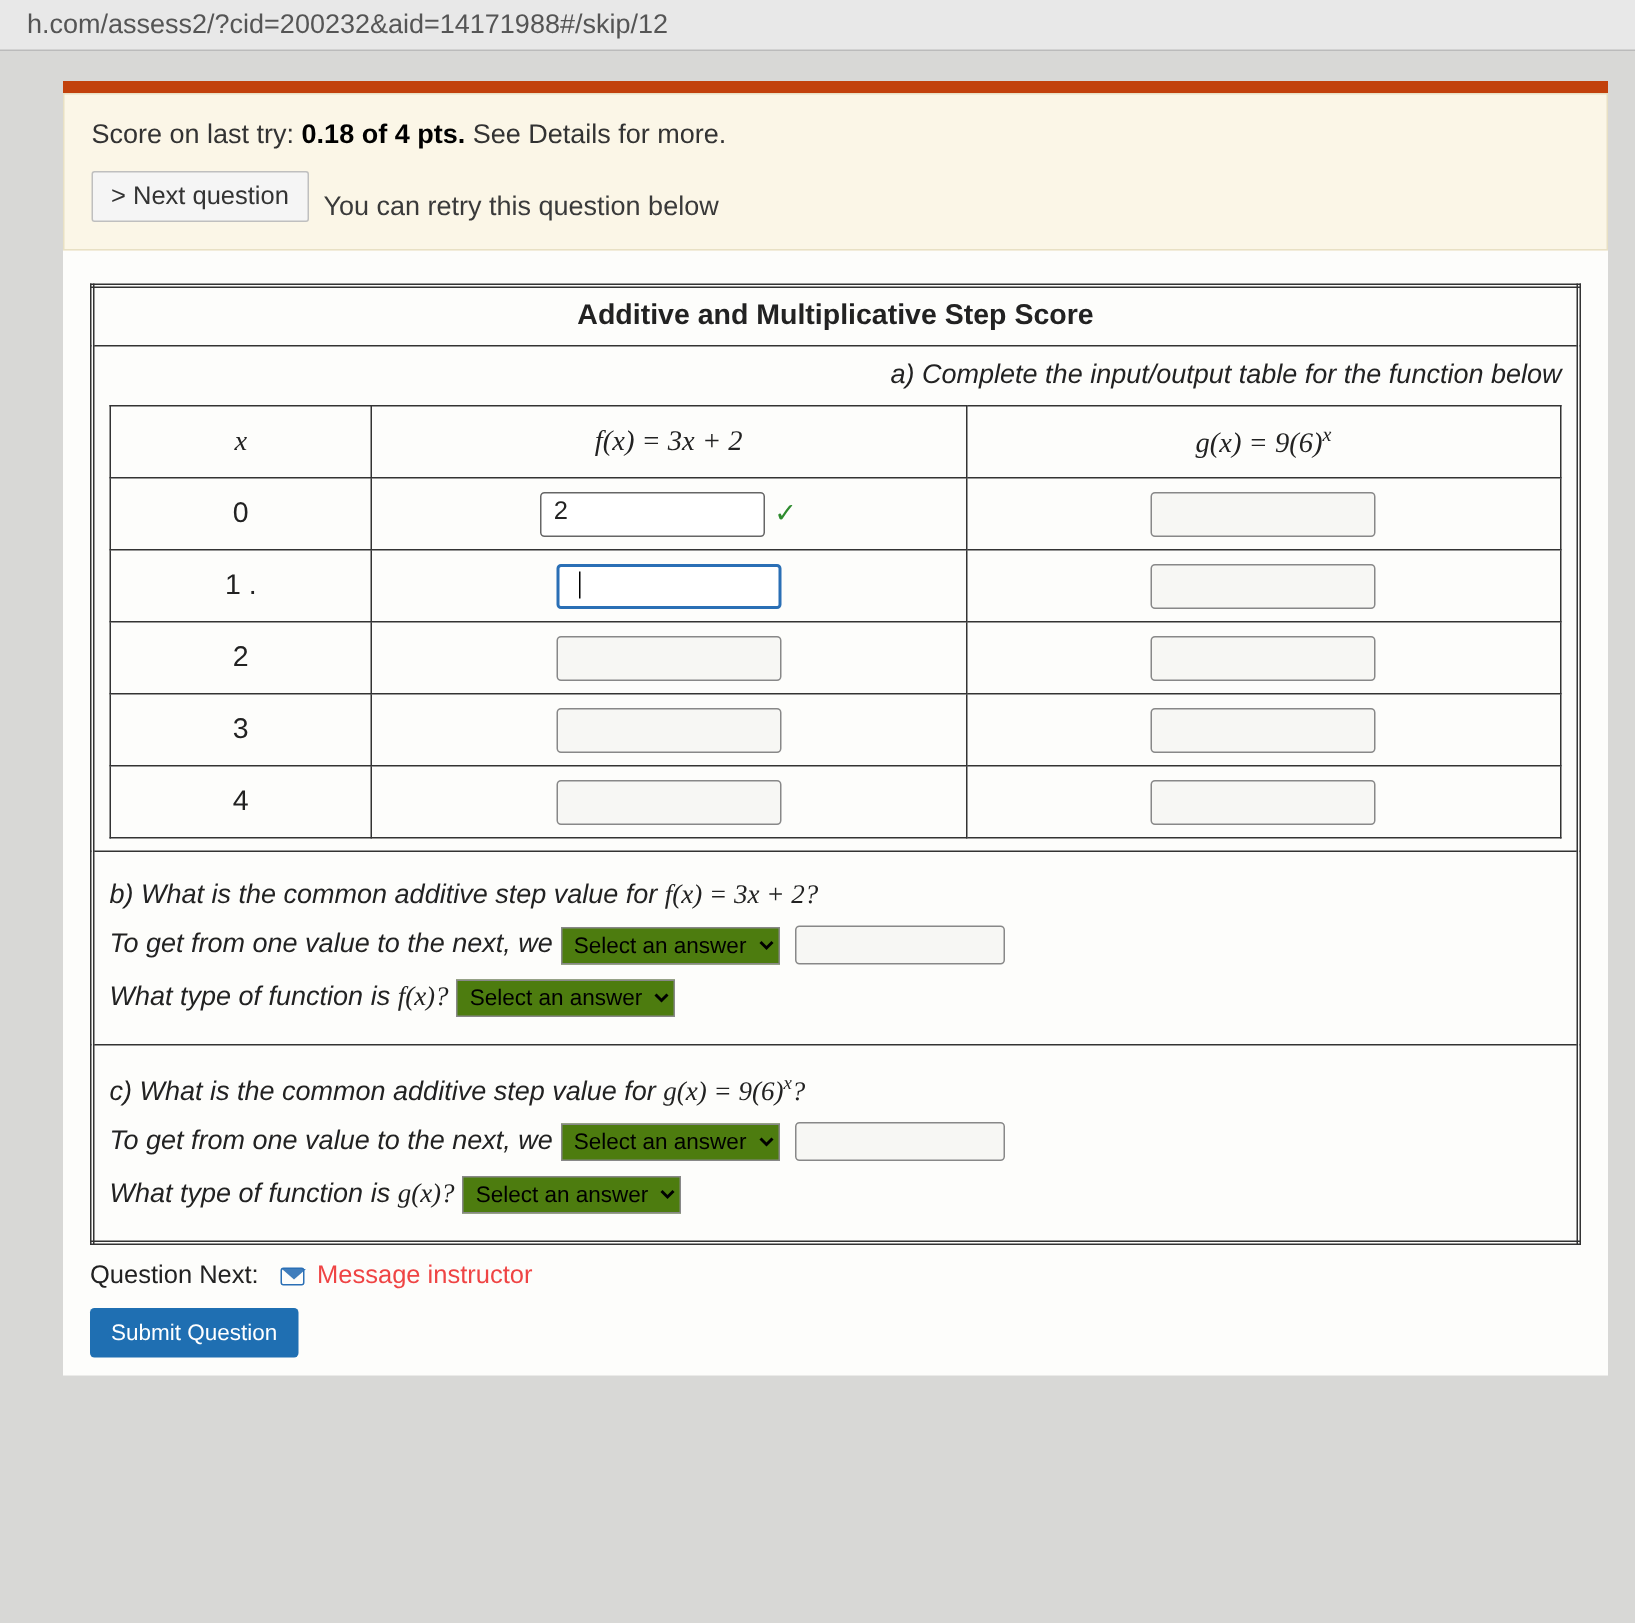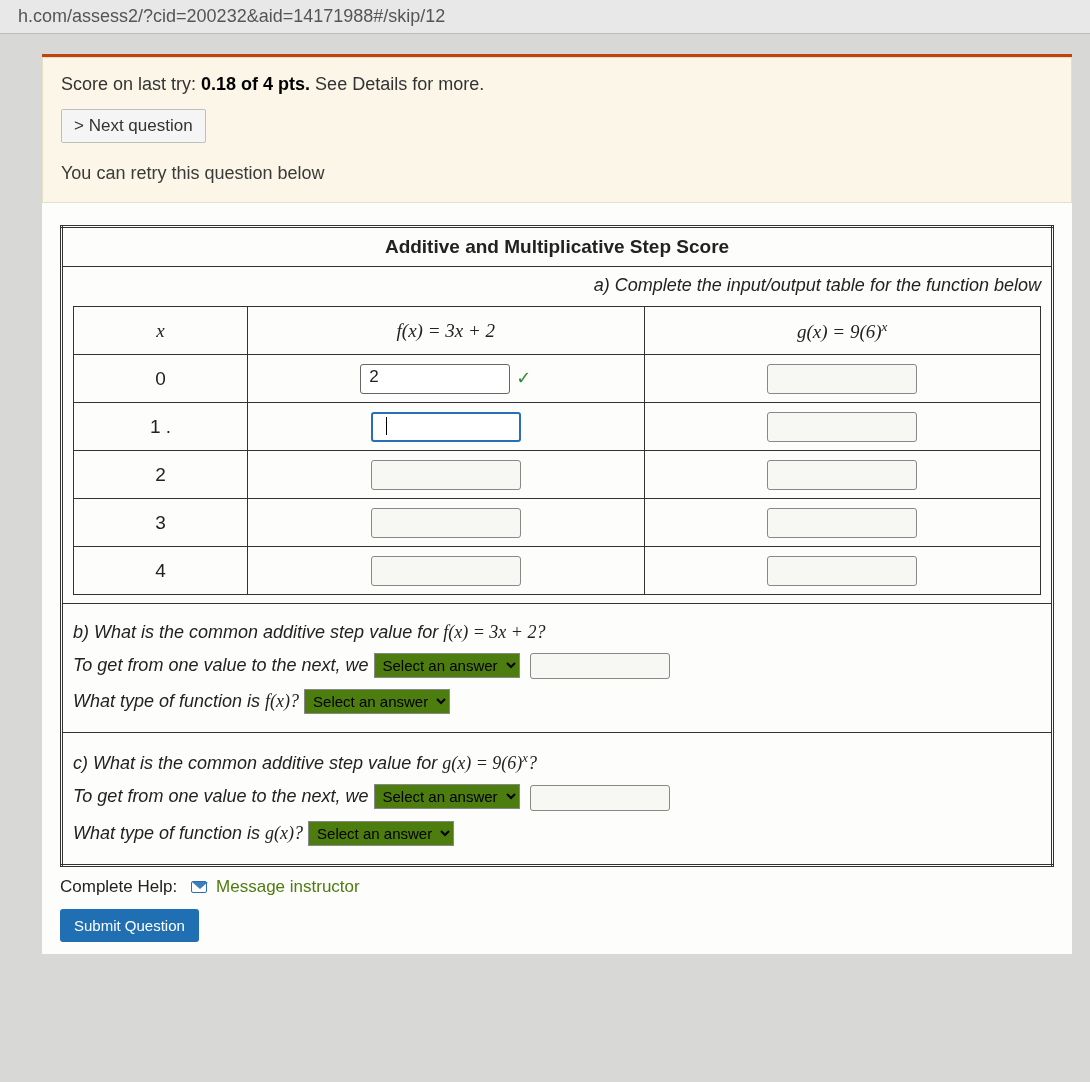--- a/index.html
+++ b/index.html
@@ -14,36 +14,36 @@
     background: #e8e8e8;
     padding: 6px 18px;
     font-size: 18px;
     color: #555;
     border-bottom: 1px solid #bbb;
     font-family: sans-serif;
   }
   .page {
     background: #fdfdfb;
     margin: 20px 18px 10px 42px;
-    border-top: 3px solid #c2410c;
+    border-top: 8px solid #c2410c;
     padding: 0;
   }
   .score-box {
     background: #fbf6e7;
     border: 1px solid #e8e0c4;
     padding: 16px 18px 18px 18px;
     margin: 0;
   }
   .score-line {
     font-size: 18px;
     color: #333;
     margin-bottom: 14px;
   }
   .score-line b { color: #000; }
-  .next-row { display:flex; align-items:flex-start; gap:20px;flex-direction:column; }
+  .next-row { display:flex; align-items:flex-end; gap:10px; }
   .next-btn {
     background: #f5f5f5;
     border: 1px solid #bfbfbf;
     padding: 6px 12px;
     font-size: 17px;
     color: #333;
     border-radius: 2px;
     cursor: pointer;
   }
   .retry-txt { font-size: 18px; color: #3a3a3a; }
@@ -108,21 +108,21 @@
     border:1px solid #888;
     background:#4d7c0f;
   }
   .num-field {
     display:inline-block;
     width:140px; height:26px;
     border:1px solid #888; background:#f7f7f4;
     border-radius:3px; vertical-align:middle;
   }
   .help-row { font-size:17px; padding: 10px 0 6px 0; }
-  .msg-link { color:#4d7c0f; cursor:pointer; }
+  .msg-link { color:#ef4444; cursor:pointer; }
   .env-icon {
     display:inline-block; width:16px; height:12px;
     border:1.5px solid #2a6fb5; border-radius:2px;
     position:relative; vertical-align:middle; margin-right:4px;
   }
   .env-icon::before {
     content:""; position:absolute; left:0; top:0;
     border-left:8px solid transparent; border-right:8px solid transparent;
     border-top:7px solid #2a6fb5; opacity:.9;
   }
@@ -227,20 +227,20 @@
         <div class="qline">
           <span>What type of function is </span><span class="math serif">g(x)?</span>
           <select class="ans-select"><option>Select an answer</option></select>
         </div>
       </td>
           </tr>
       </tbody>
     </table>
 
     <div class="help-row">
-      <span>Complete Help:</span>&nbsp;&nbsp;
+      <span>Question Next:</span>&nbsp;&nbsp;
       <span class="env-icon"></span>
       <span class="msg-link">Message instructor</span>
     </div>
 
     <button class="submit-btn">Submit Question</button>
   </div>
 </div>
 
 </body></html>

